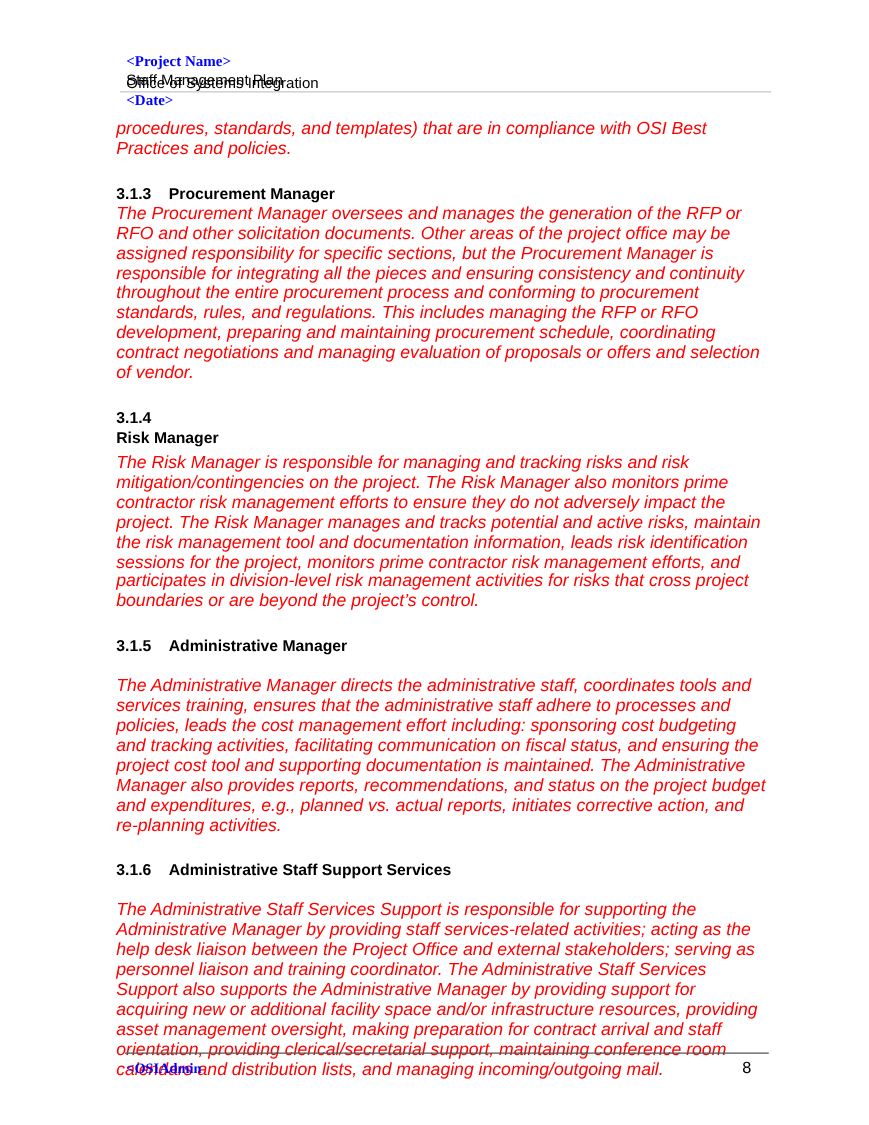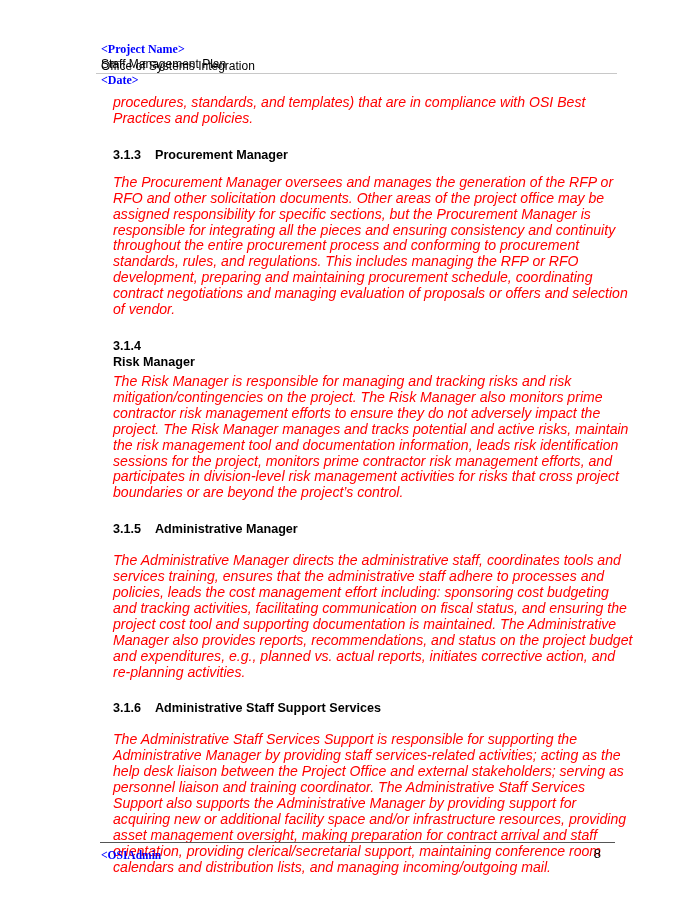--- a/index.html
+++ b/index.html
@@ -43,21 +43,21 @@
     .hdr-rule {
       position: absolute;
       left: 96px;
       top: 73px;
       width: 521px;
       height: 0;
       border-top: 1px solid #c8c8c8;
     }
     .content {
       position: absolute;
-      left: 113px;
+      left: 93px;
       top: 95px;
       width: 520px;
     }
     .body-text {
       font-family: "Liberation Sans", sans-serif;
       font-style: italic;
       font-size: 14.1px;
       line-height: 15.9px;
       color: #ff0000;
       margin: 0;
@@ -116,21 +116,21 @@
     <span class="hdr-text">Office of Systems Integration</span>
     <span class="hdr-placeholder">&lt;Date&gt;</span>
   </div>
 </div>
 <div class="hdr-rule"></div>
 
 <div class="content">
   <p class="body-text" style="margin-bottom:20px;">procedures, standards, and templates) that are in compliance with OSI Best Practices and policies.</p>
 
   <div>
-    <h3 class="section-heading" style="margin-bottom:12px;">
+    <h3 class="section-heading" style="margin-bottom:0;">
       <span class="section-num">3.1.3</span>
       <span>Procurement Manager</span>
     </h3>
     <p class="body-text" style="margin-bottom:20px;">The Procurement Manager oversees and manages the generation of the RFP or RFO and other solicitation documents. Other areas of the project office may be assigned responsibility for specific sections, but the Procurement Manager is responsible for integrating all the pieces and ensuring consistency and continuity throughout the entire procurement process and conforming to procurement standards, rules, and regulations. This includes managing the RFP or RFO development, preparing and maintaining procurement schedule, coordinating contract negotiations and managing evaluation of proposals or offers and selection of vendor.</p>
   </div>
 
   <div>
     <h3 class="section-heading" style="margin-bottom:4px;flex-direction:column;">
       <span class="section-num">3.1.4</span>
       <span>Risk Manager</span>

